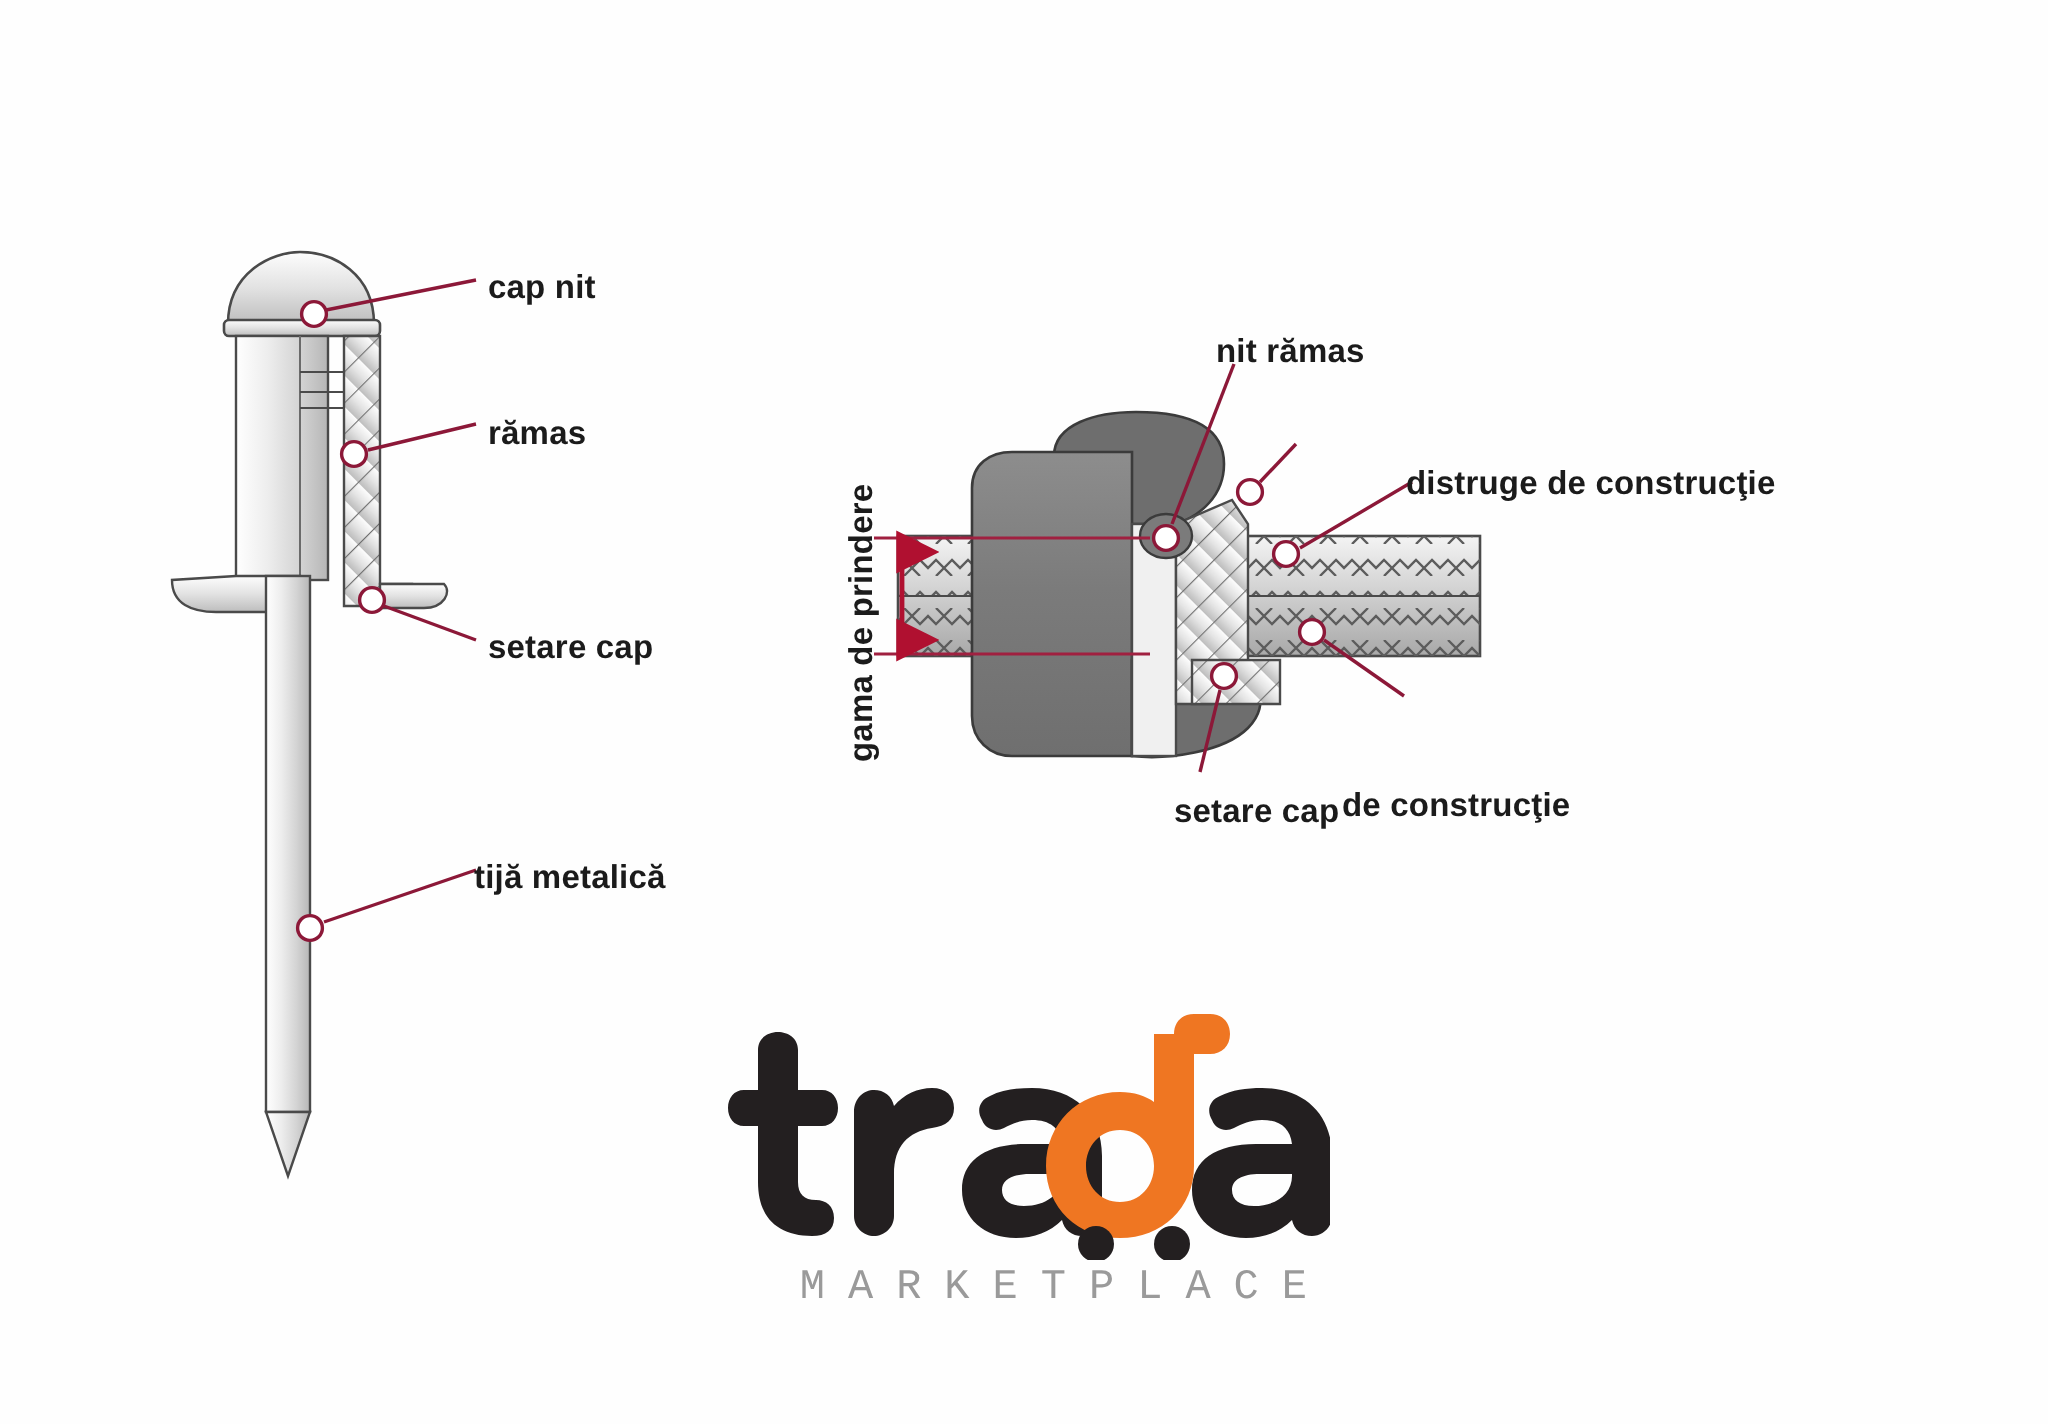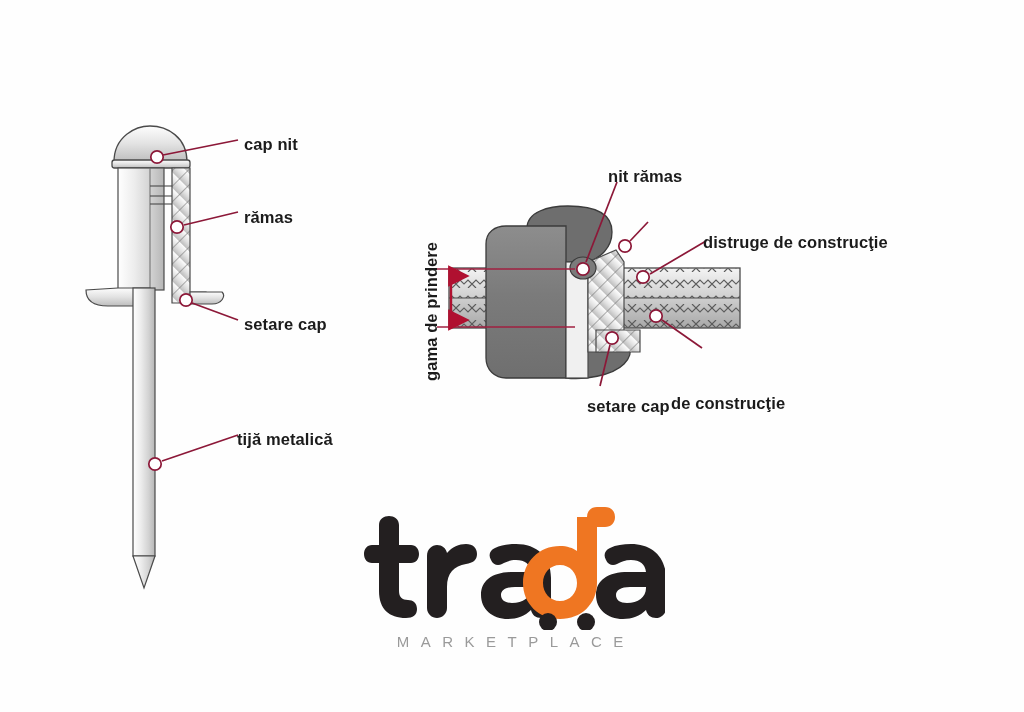--- a/index.html
+++ b/index.html
@@ -54,23 +54,23 @@
     position: absolute;
     left: 0; top: 0;
     width: 310px;
     height: 125px;
   }
   #logo-sub {
     position: absolute;
     left: 0;
     top: 128px;
     width: 310px;
-    text-align: center;
-    font-family: Liberation Sans, sans-serif;
-    font-size: 15px;
+    text-align: right;
+    font-family: Liberation Mono, monospace;
+    font-size: 21px;
     letter-spacing: 11.5px;
     text-indent: 11.5px;
     color: #9a9a9a;
     font-weight: 400;
   }
 </style>
 </head>
 <body>
 
 <div id="stage">

